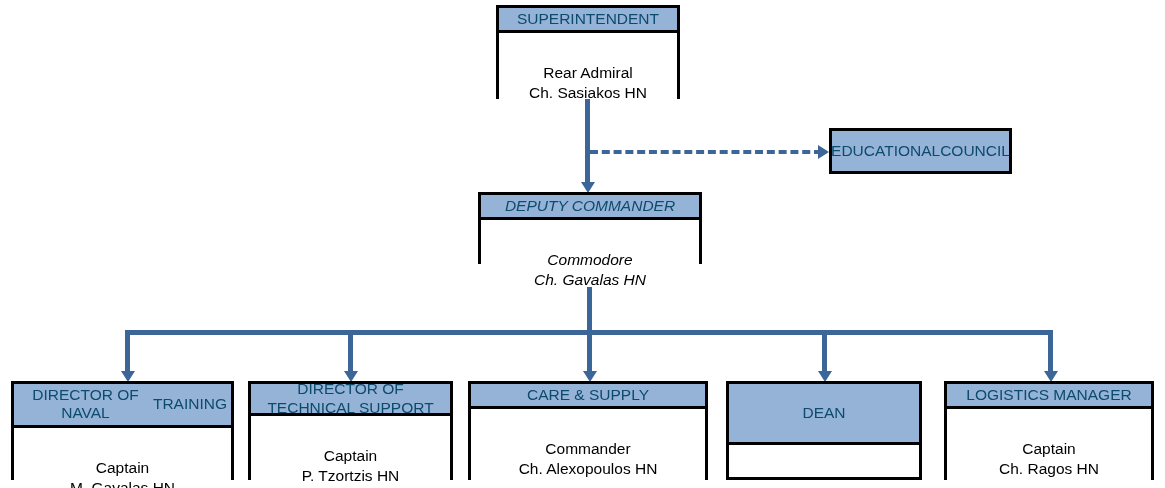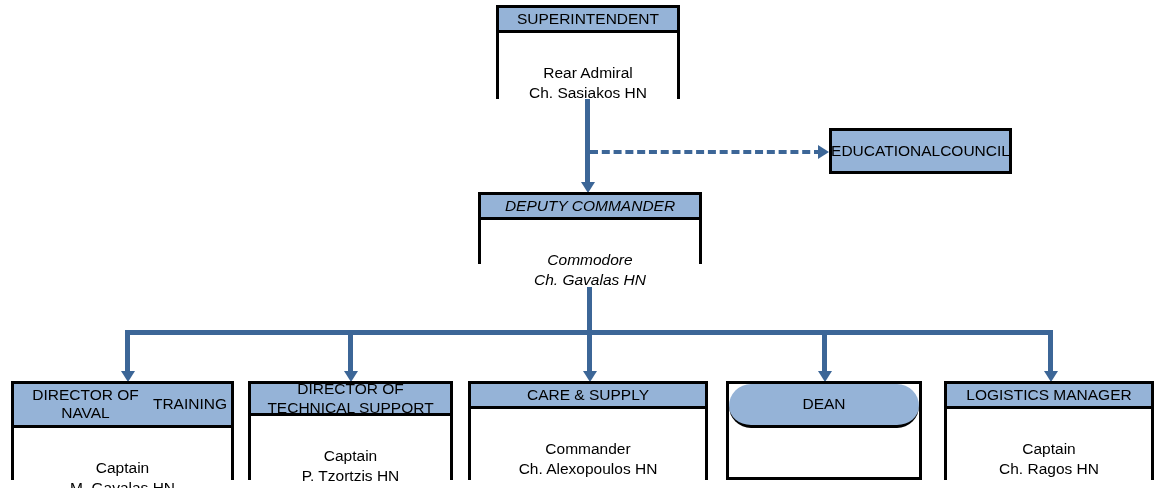--- a/index.html
+++ b/index.html
@@ -22,21 +22,21 @@
     position: absolute;
     box-sizing: border-box;
     border: 3px solid #000000;
     background: #ffffff;
     display: flex;
     flex-direction: column;
   }
   .org-box .box-header {
     box-sizing: border-box;
     background: #95b3d7;
-    color: #000000;
+    color: #0c4a6e;
     border-bottom: 3px solid #000000;
     display: flex;
     align-items: center;
     justify-content: center;
     text-align: center;
     line-height: 1.18;
     font-size: 15.5px;
     padding: 2px 4px;
   }
   .org-box .box-body {
@@ -171,21 +171,21 @@
     <div class="box-header" style="height:44px; flex-direction:column;">
       <span>CARE &amp; SUPPLY</span>
     </div>
     <div class="box-body">
       <span>Commander</span>
       <span>Ch. Alexopoulos HN</span>
     </div>
   </div>
 
   <div class="org-box" style="left:726px; top:381px; width:196px; height:99px;">
-    <div class="box-header" style="height:44px; flex-direction:column;border-radius:22px;">
+    <div class="box-header" style="height:61px; flex-direction:column;">
       <span>DEAN</span>
       <span></span>
     </div>
   </div>
 
   <div class="org-box" style="left:944px; top:381px; width:210px; height:99px;">
     <div class="box-header" style="height:44px; flex-direction:column;text-align:right;">
       <span>LOGISTICS MANAGER</span>
       <span></span>
     </div>

